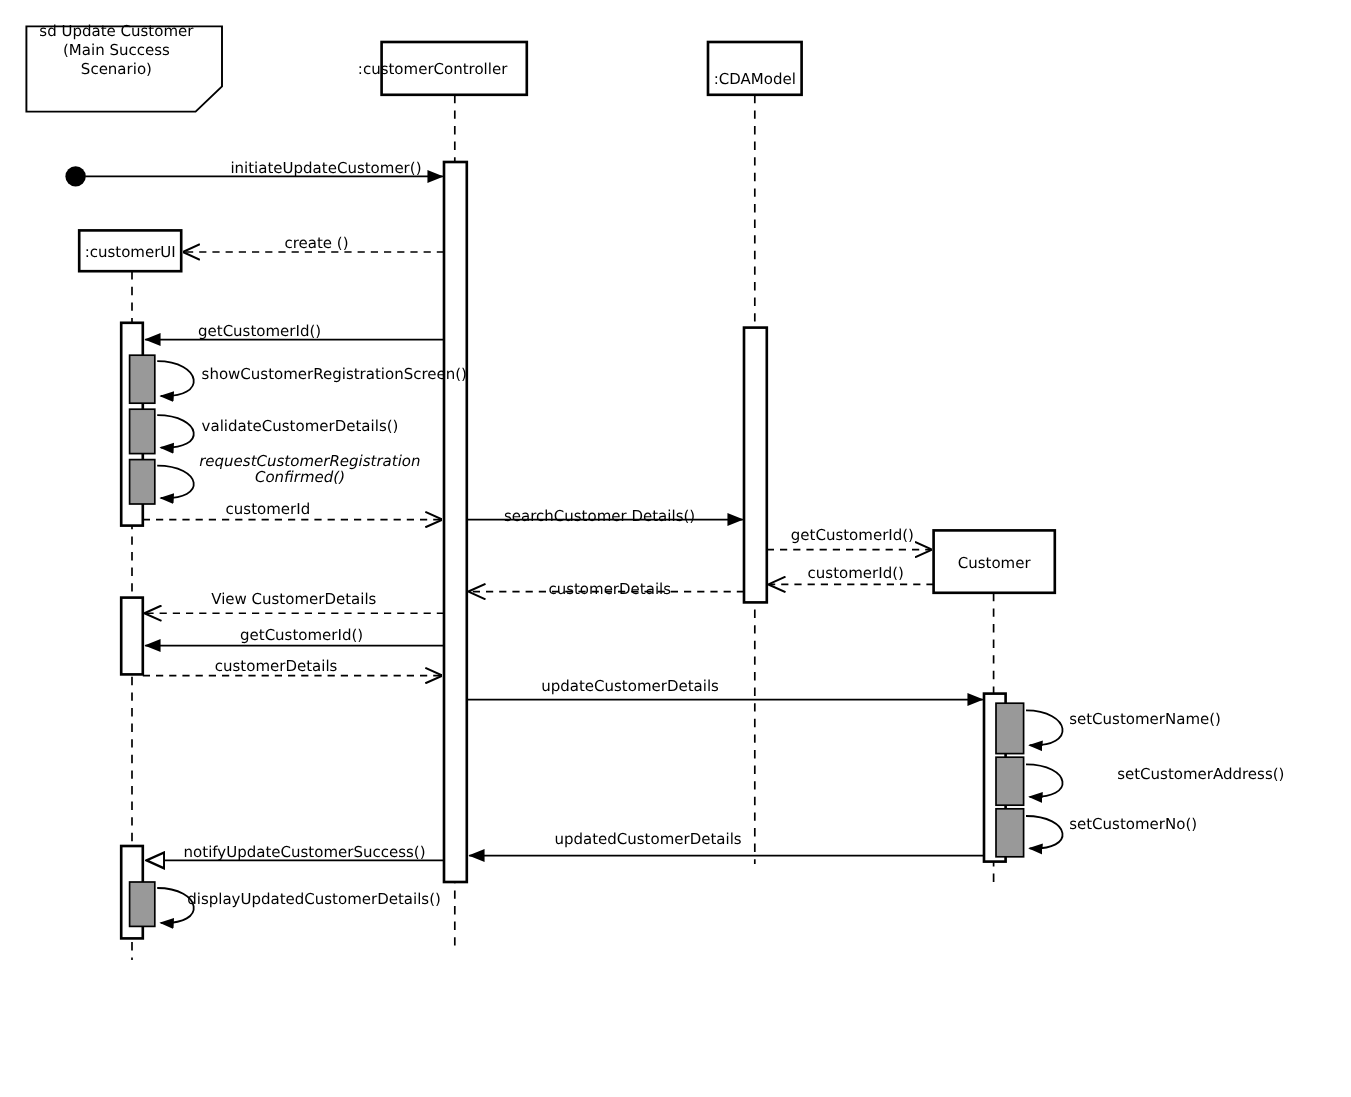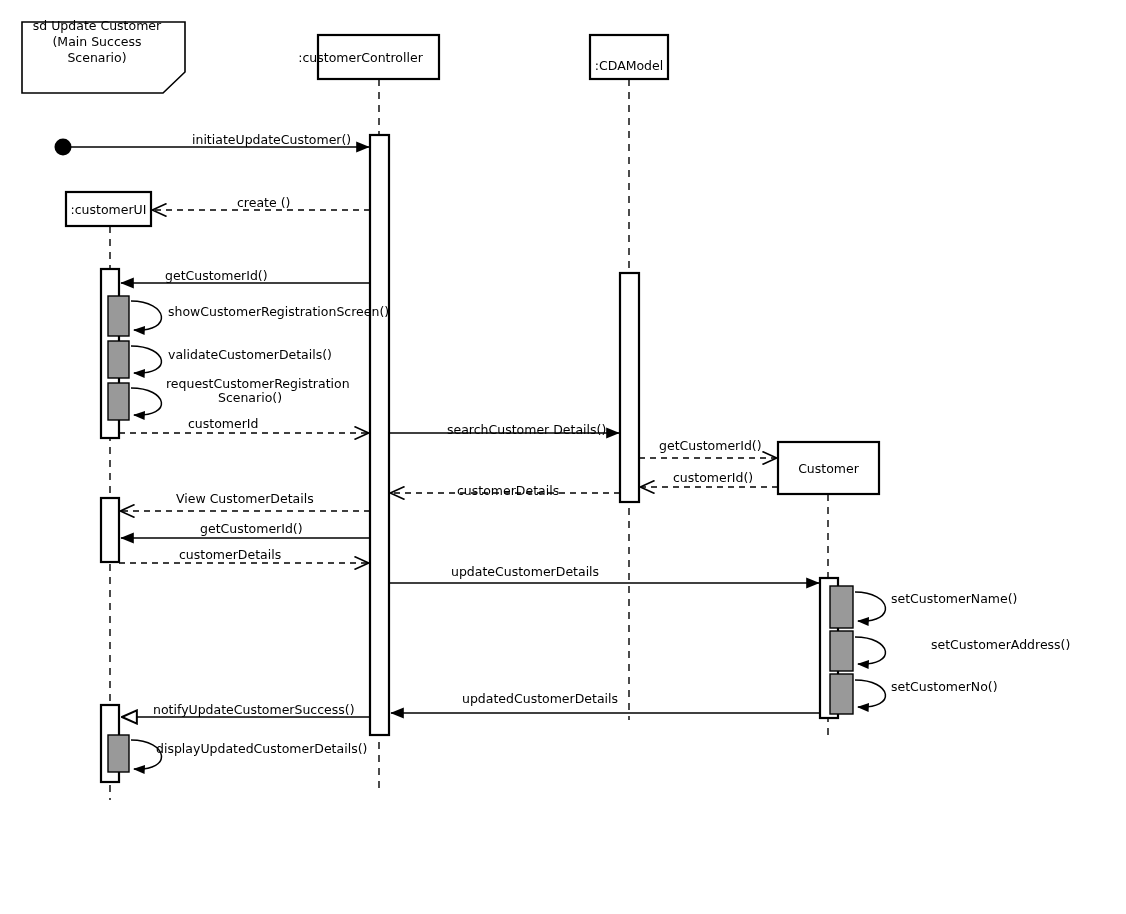--- a/index.html
+++ b/index.html
@@ -1,20 +1,20 @@
 <!DOCTYPE html>
 <html><head>
 <meta charset="utf-8">
 <style>
   html,body{margin:0;padding:0;background:#ffffff;}
   body{font-family:"DejaVu Sans","Liberation Sans",sans-serif;}
   #stage{position:relative;width:1126px;height:914px;background:#fff;overflow:hidden;}
   #svgroot{position:absolute;left:0;top:0;}
   .lbl{position:absolute;font-size:12.5px;color:#000;white-space:nowrap;line-height:14px;}
-  .lbl.ctr{text-align:center;}
+  .lbl.ctr{text-align:center;font-style:italic;}
   .boxlbl{position:absolute;font-size:12.5px;color:#000;white-space:nowrap;
           display:flex;align-items:center;justify-content:center;}
   .framelbl{position:absolute;font-size:12.5px;color:#000;line-height:16px;text-align:center;}
 </style>
 </head>
 <body>
 
 <div id="stage">
   <svg id="svgroot" width="1126" height="914" viewBox="0 0 1126 914">
     <defs>
@@ -124,24 +124,24 @@
   <div class="boxlbl" style="left:590px;top:35px;width:78px;height:60px;">:CDAModel</div>
   <div class="boxlbl" style="left:778px;top:442px;width:101px;height:52px;">Customer</div>
 
   <div class="lbl" style="left:192px;top:133px;">initiateUpdateCustomer()</div>
   <div class="lbl" style="left:237px;top:196px;">create ()</div>
   <div class="lbl" style="left:165px;top:269px;">getCustomerId()</div>
   <div class="lbl" style="left:168px;top:305px;">showCustomerRegistrationScreen()</div>
   <div class="lbl" style="left:168px;top:348px;">validateCustomerDetails()</div>
   <div class="lbl ctr" style="left:166px;top:377px;width:168px;">
     <div>requestCustomerRegistration</div>
-    <div>Scenario()</div>
+    <div>Confirmed()</div>
   </div>
   <div class="lbl" style="left:188px;top:417px;">customerId</div>
-  <div class="lbl" style="left:447px;top:423px;">searchCustomer Details()</div>
+  <div class="lbl" style="left:420px;top:423px;">searchCustomer Details()</div>
   <div class="lbl" style="left:659px;top:439px;">getCustomerId()</div>
   <div class="lbl" style="left:673px;top:471px;">customerId()</div>
   <div class="lbl" style="left:457px;top:484px;">customerDetails</div>
   <div class="lbl" style="left:176px;top:492px;">View CustomerDetails</div>
   <div class="lbl" style="left:200px;top:522px;">getCustomerId()</div>
   <div class="lbl" style="left:179px;top:548px;">customerDetails</div>
   <div class="lbl" style="left:451px;top:565px;">updateCustomerDetails</div>
   <div class="lbl" style="left:891px;top:592px;">setCustomerName()</div>
   <div class="lbl" style="left:891px;top:638px;margin-left:40px;">setCustomerAddress()</div>
   <div class="lbl" style="left:891px;top:680px;">setCustomerNo()</div>

